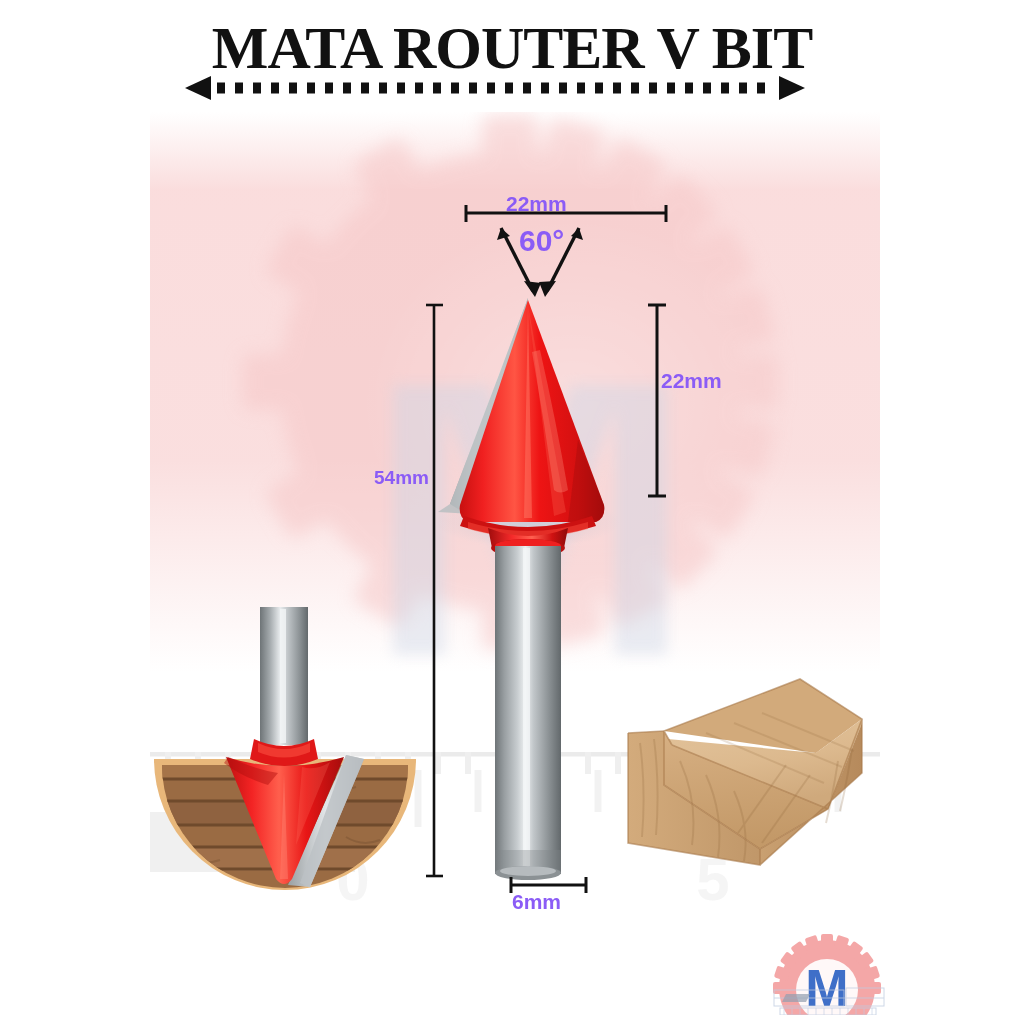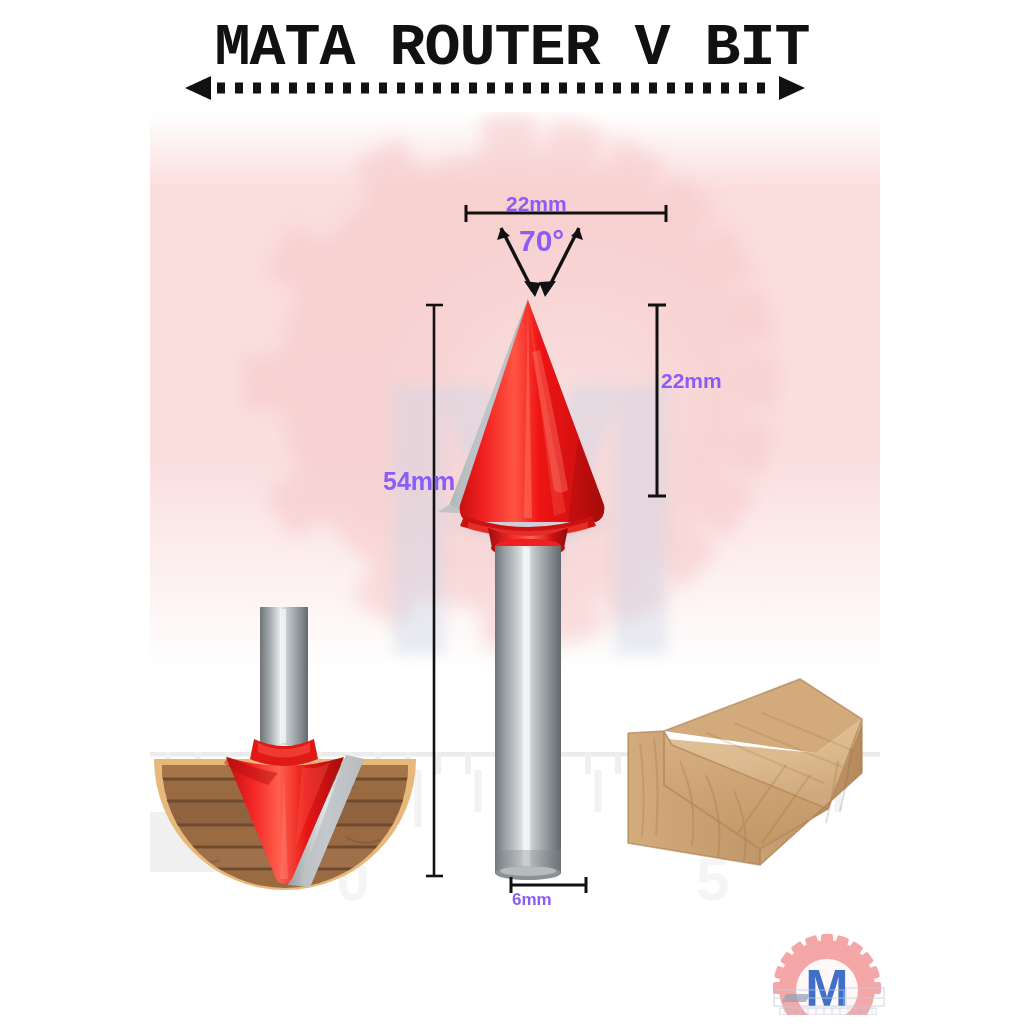--- a/index.html
+++ b/index.html
@@ -23,21 +23,21 @@
 
   
   .title-block {
     position: absolute;
     left: 0;
     top: 18px;
     width: 1024px;
     text-align: center;
   }
   .title-text {
-    font-family: Liberation Mono, monospace;
+    font-family: Liberation Serif, serif;
     font-weight: bold;
     font-size: 60px;
     letter-spacing: -1px;
     color: #111111;
     line-height: 1;
     white-space: nowrap;
   }
   .title-arrow {
     position: absolute;
     left: 185px;
@@ -129,22 +129,22 @@
   .dim-label {
     position: absolute;
     font-family: "Liberation Sans", sans-serif;
     font-weight: bold;
     color: #8b5cf6;
     white-space: nowrap;
   }
   .lbl-top-width { left: 506px; top: 192px; font-size: 21px; }
   .lbl-angle     { left: 519px; top: 224px; font-size: 30px; }
   .lbl-right     { left: 661px; top: 369px; font-size: 21px; }
-  .lbl-left      { left: 374px; top: 467px; font-size: 25px; margin-left: 9px; }
-  .lbl-bottom    { left: 512px; top: 890px; font-size: 17px; }
+  .lbl-left      { left: 374px; top: 467px; font-size: 19px; }
+  .lbl-bottom    { left: 512px; top: 890px; font-size: 21px; }
 
   
   .watermark {
     position: absolute;
     left: 762px;
     top: 910px;
     width: 130px;
     height: 105px;
     opacity: 0.92;
   }
@@ -489,21 +489,21 @@
 
     <g stroke="#111111" stroke-width="3">
       <line x1="511" y1="885" x2="586" y2="885"></line>
       <line x1="511" y1="877" x2="511" y2="893"></line>
       <line x1="586" y1="877" x2="586" y2="893"></line>
     </g>
   </svg>
 
   <div class="dim-label lbl-top-width">22mm</div>
 
-  <div class="dim-label lbl-angle">70°</div>
+  <div class="dim-label lbl-angle">60°</div>
 
   <div class="dim-label lbl-right">22mm</div>
 
   <div class="dim-label lbl-left">54mm</div>
 
   <div class="dim-label lbl-bottom">6mm</div>
 
   <svg class="watermark" viewBox="0 0 130 105">
     <defs>
       <clipPath id="wmclip">

